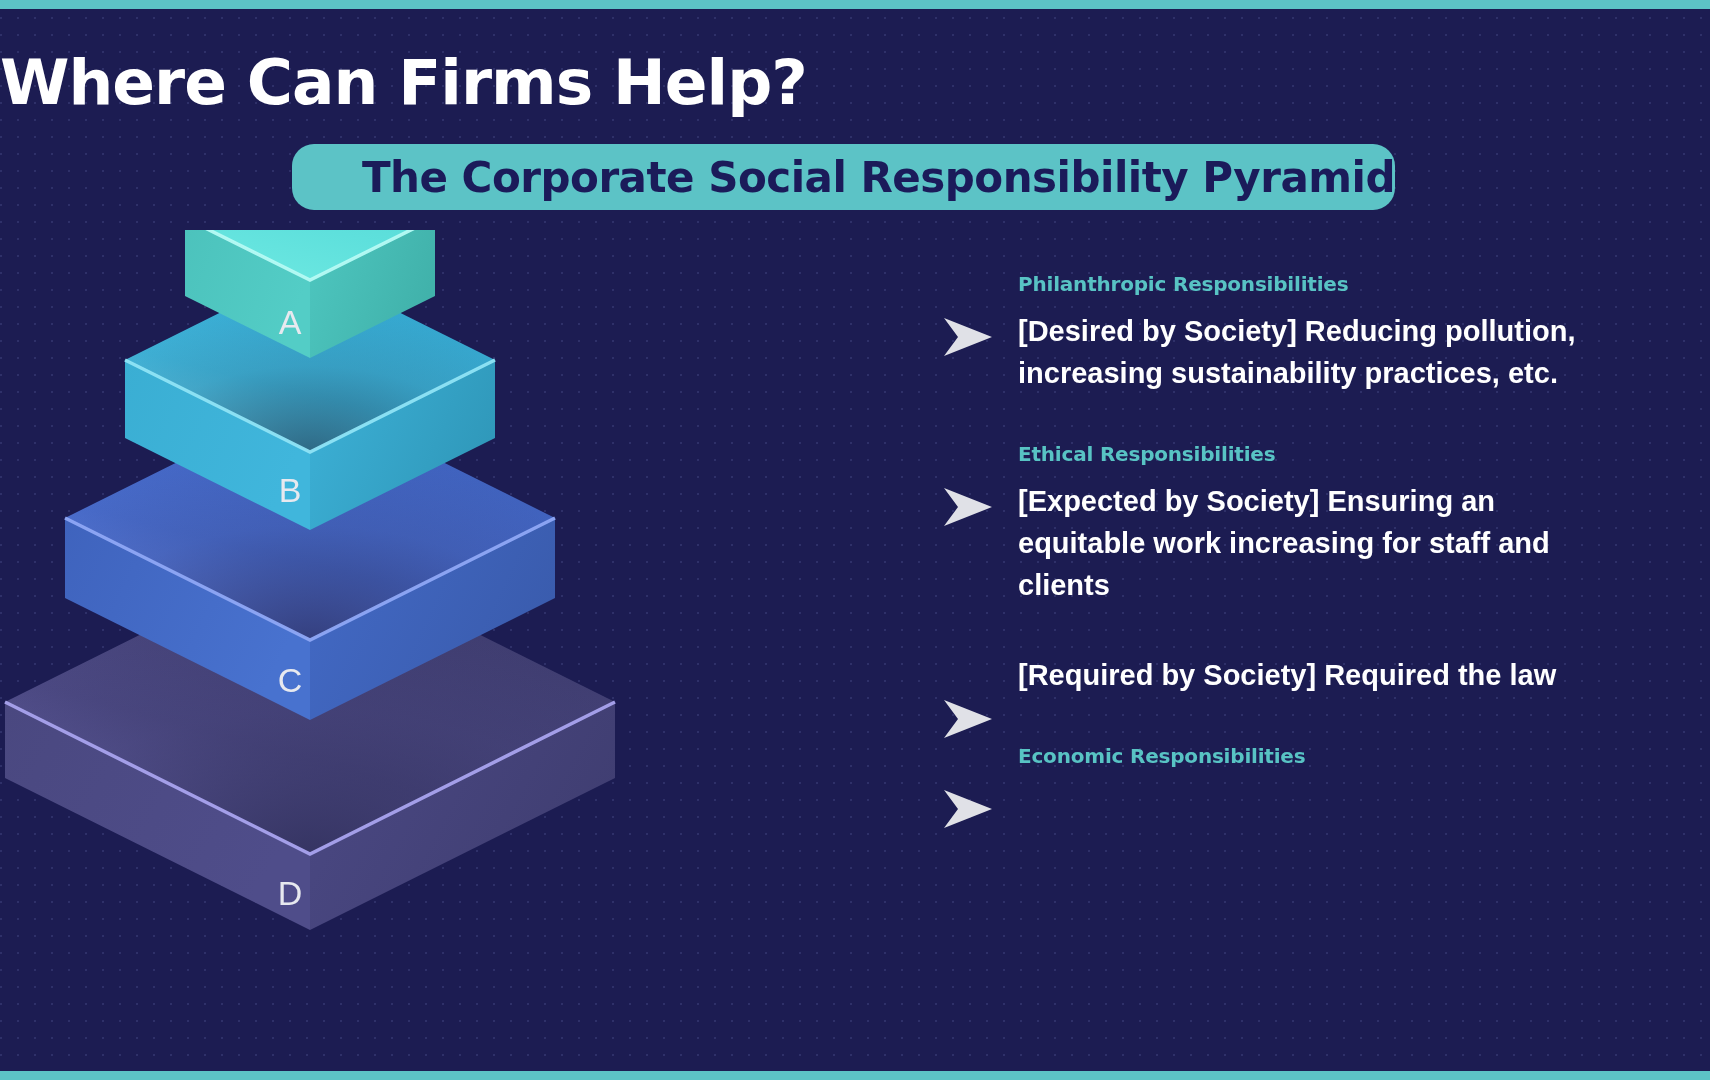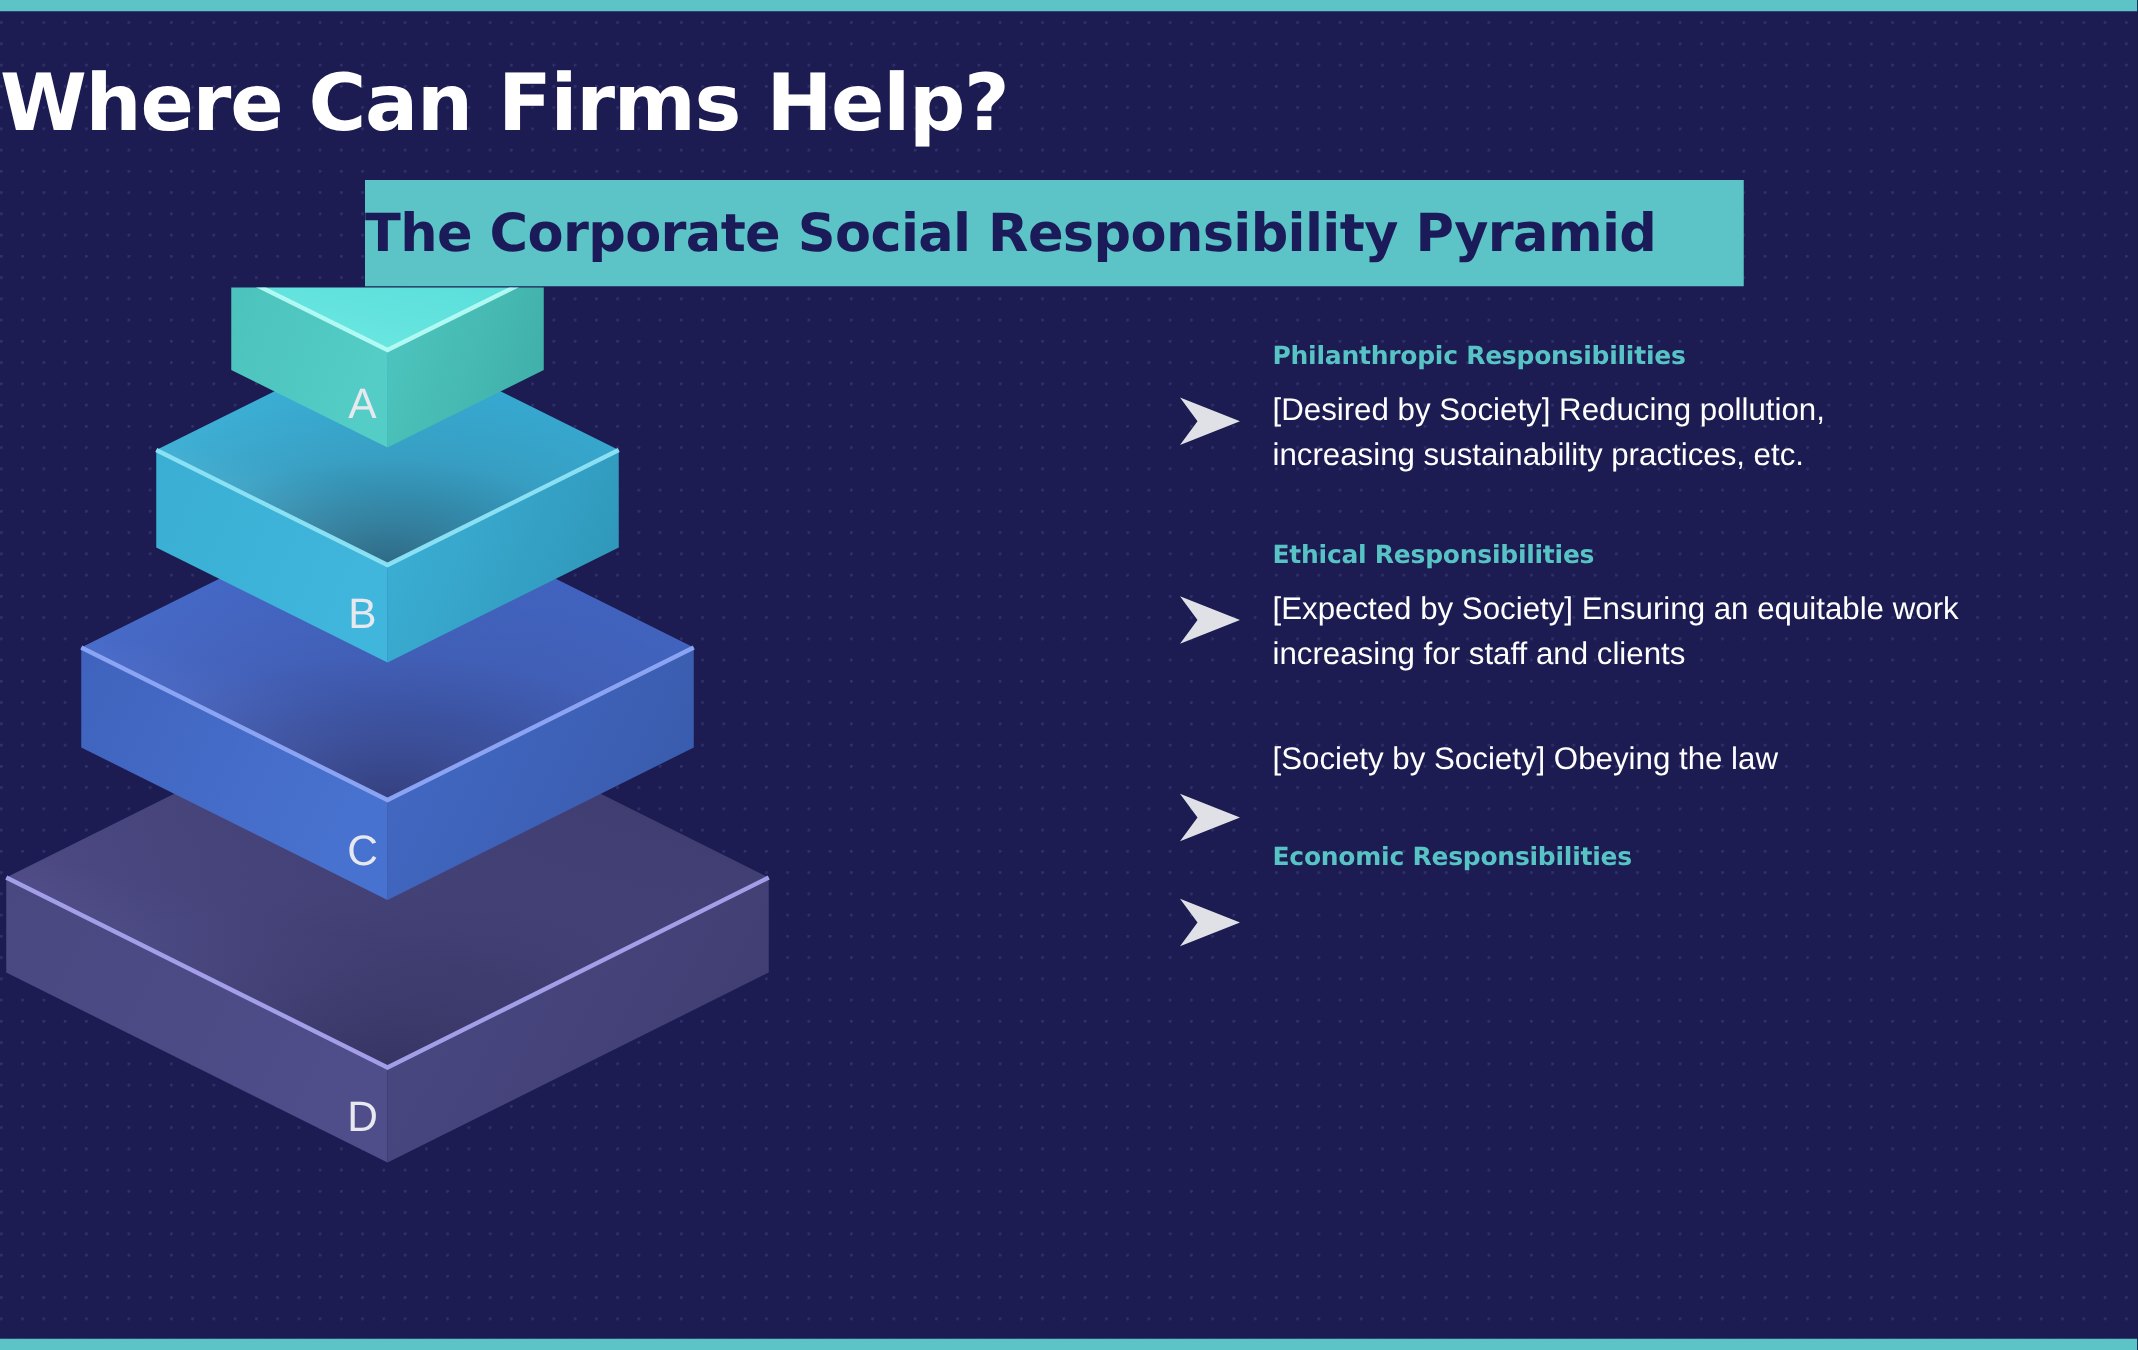--- a/index.html
+++ b/index.html
@@ -44,25 +44,26 @@
     font-size: 63px;
     font-weight: bold;
     letter-spacing: -1px;
     font-family: "DejaVu Sans", sans-serif;
   }
   #subtitle-banner {
     position: absolute;
     top: 144px;
     left: 292px;
     width: 1103px;
-    height: 85px;
+    height: 66px;
     background: #5cc3c6;
     display: flex;
     align-items: center;
-    justify-content: flex-start;
+    justify-content: flex-end;
+    border-radius: 22px;
   }
   #subtitle-text {
     color: #1b1b5a;
     font-size: 42px;
     font-weight: bold;
     letter-spacing: -0.5px;
     font-family: "DejaVu Sans", sans-serif;
   }
 
   
@@ -97,23 +98,23 @@
   .item-heading {
     color: #58c3c4;
     font-size: 20px;
     font-weight: bold;
     letter-spacing: -0.2px;
     margin-bottom: 14px;
     font-family: "DejaVu Sans", sans-serif;
   }
   .item-body {
     color: #ffffff;
-    font-size: 25px;
+    font-size: 29px;
     line-height: 1.45;
-    font-weight: 400;
+    font-weight: 700;
     max-width: 560px;
   }
   .arrow-icon {
     position: absolute;
     left: 12px;
     top: 44px;
     width: 52px;
     height: 42px;
   }
 </style>
@@ -263,21 +264,21 @@
         <path d="M2 2 L50 21 L2 40 L16 21 Z" fill="#e0e1e7"></path>
       </svg>
       <div class="item-heading">Ethical Responsibilities</div>
       <div class="item-body">[Expected by Society] Ensuring an equitable work increasing for staff and clients</div>
     </div>
 
     <div class="item">
       <svg class="arrow-icon" viewBox="0 0 52 42">
         <path d="M2 2 L50 21 L2 40 L16 21 Z" fill="#e0e1e7"></path>
       </svg>
-      <div class="item-body">[Society by Society] Obeying the law</div>
+      <div class="item-body">[Required by Society] Required the law</div>
     </div>
 
     <div class="item">
       <svg class="arrow-icon" viewBox="0 0 52 42">
         <path d="M2 2 L50 21 L2 40 L16 21 Z" fill="#e0e1e7"></path>
       </svg>
       <div class="item-heading">Economic Responsibilities</div>
     </div>
 
   </div>

